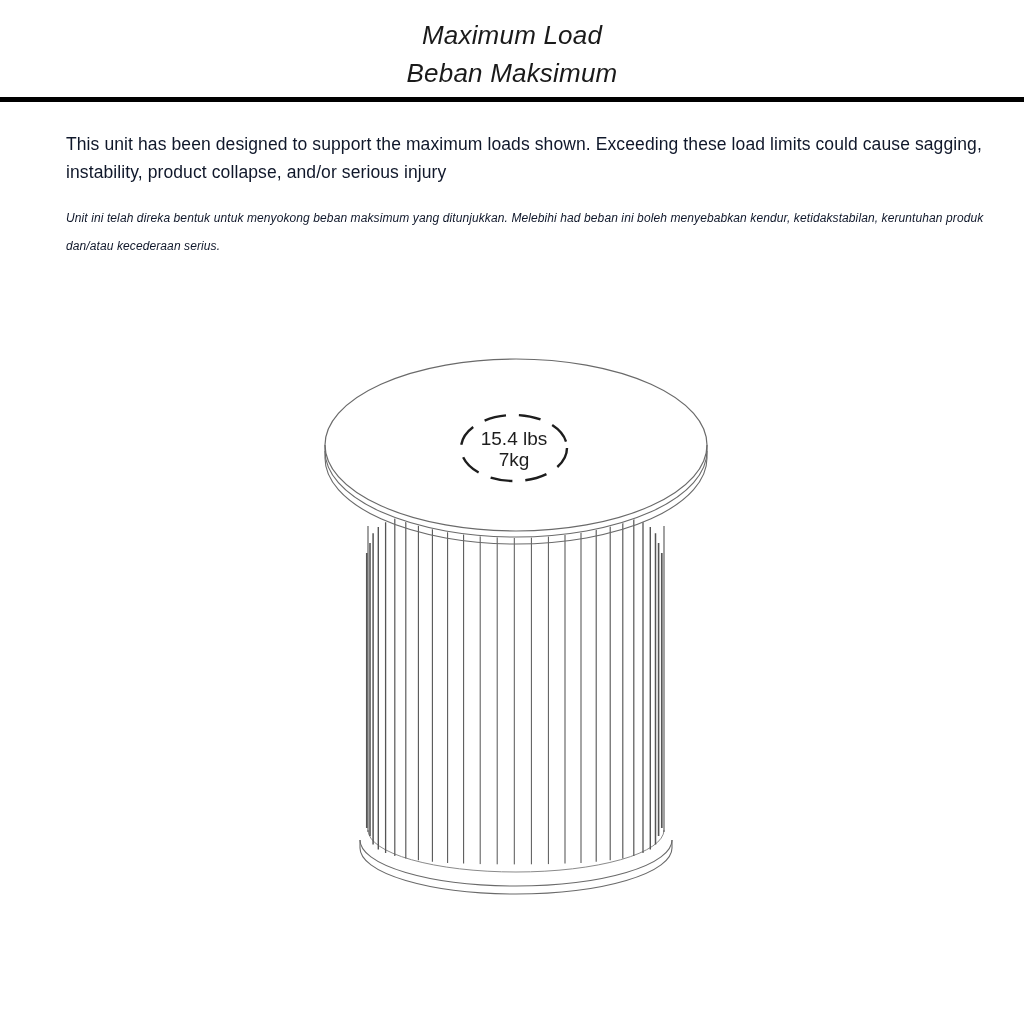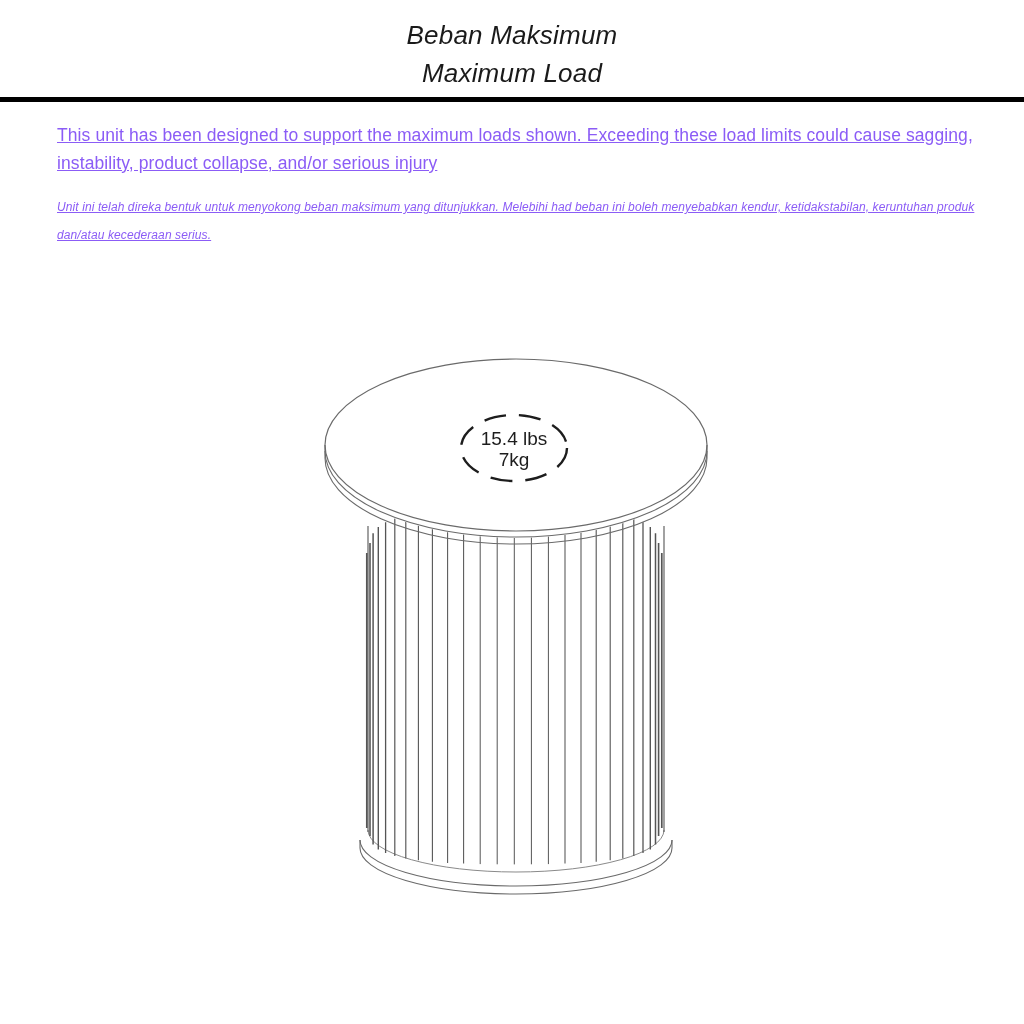--- a/index.html
+++ b/index.html
@@ -45,23 +45,22 @@
   }
 
   
   .copy {
     position: absolute;
     top: 112px;
     left: 48px;
     width: 958px;
   }
   .copy p {
-    margin: 9px;
-    color: #8b5cf6;
-    text-decoration: underline;
+    margin: 18px;
+    color: #0f172a;
   }
   .copy-en {
     font-size: 17.5px;
     line-height: 28px;
     font-weight: 400;
     letter-spacing: 0.1px;
   }
   .copy-ms {
     margin-top: 16px !important;
     font-size: 12px;
@@ -87,22 +86,22 @@
     font-size: 19px;
     fill: #1d1d1d;
     text-anchor: middle;
     font-weight: 400;
   }
 </style>
 </head>
 <body>
 
 <div class="header">
+  <div class="title-line">Maximum Load</div>
   <div class="title-line">Beban Maksimum</div>
-  <div class="title-line">Maximum Load</div>
 </div>
 <div class="title-rule"></div>
 
 <div class="copy">
   <p class="copy-en">This unit has been designed to support the maximum loads shown. Exceeding these load limits could cause sagging, instability, product collapse, and/or serious injury</p>
   <p class="copy-ms">Unit ini telah direka bentuk untuk menyokong beban maksimum yang ditunjukkan. Melebihi had beban ini boleh menyebabkan kendur, ketidakstabilan, keruntuhan produk dan/atau kecederaan serius.</p>
 </div>
 
 <div class="illustration">
   <svg width="1024" height="600" viewBox="0 0 1024 600">

